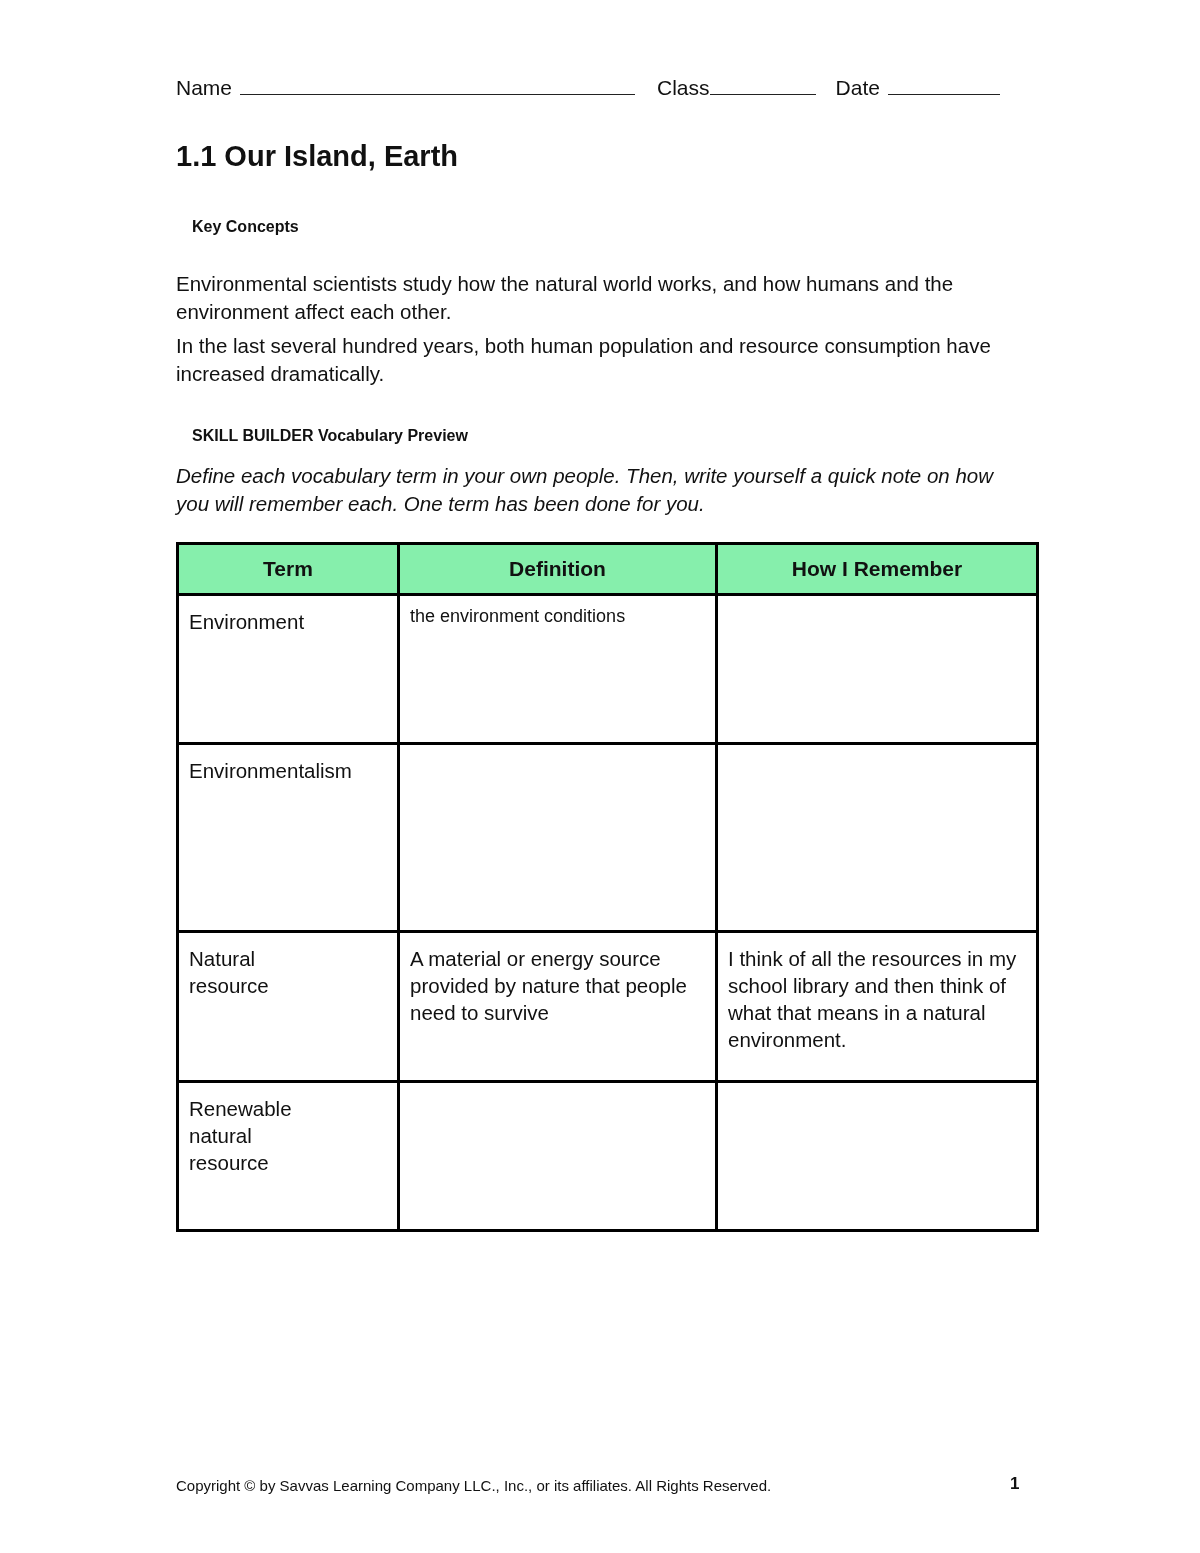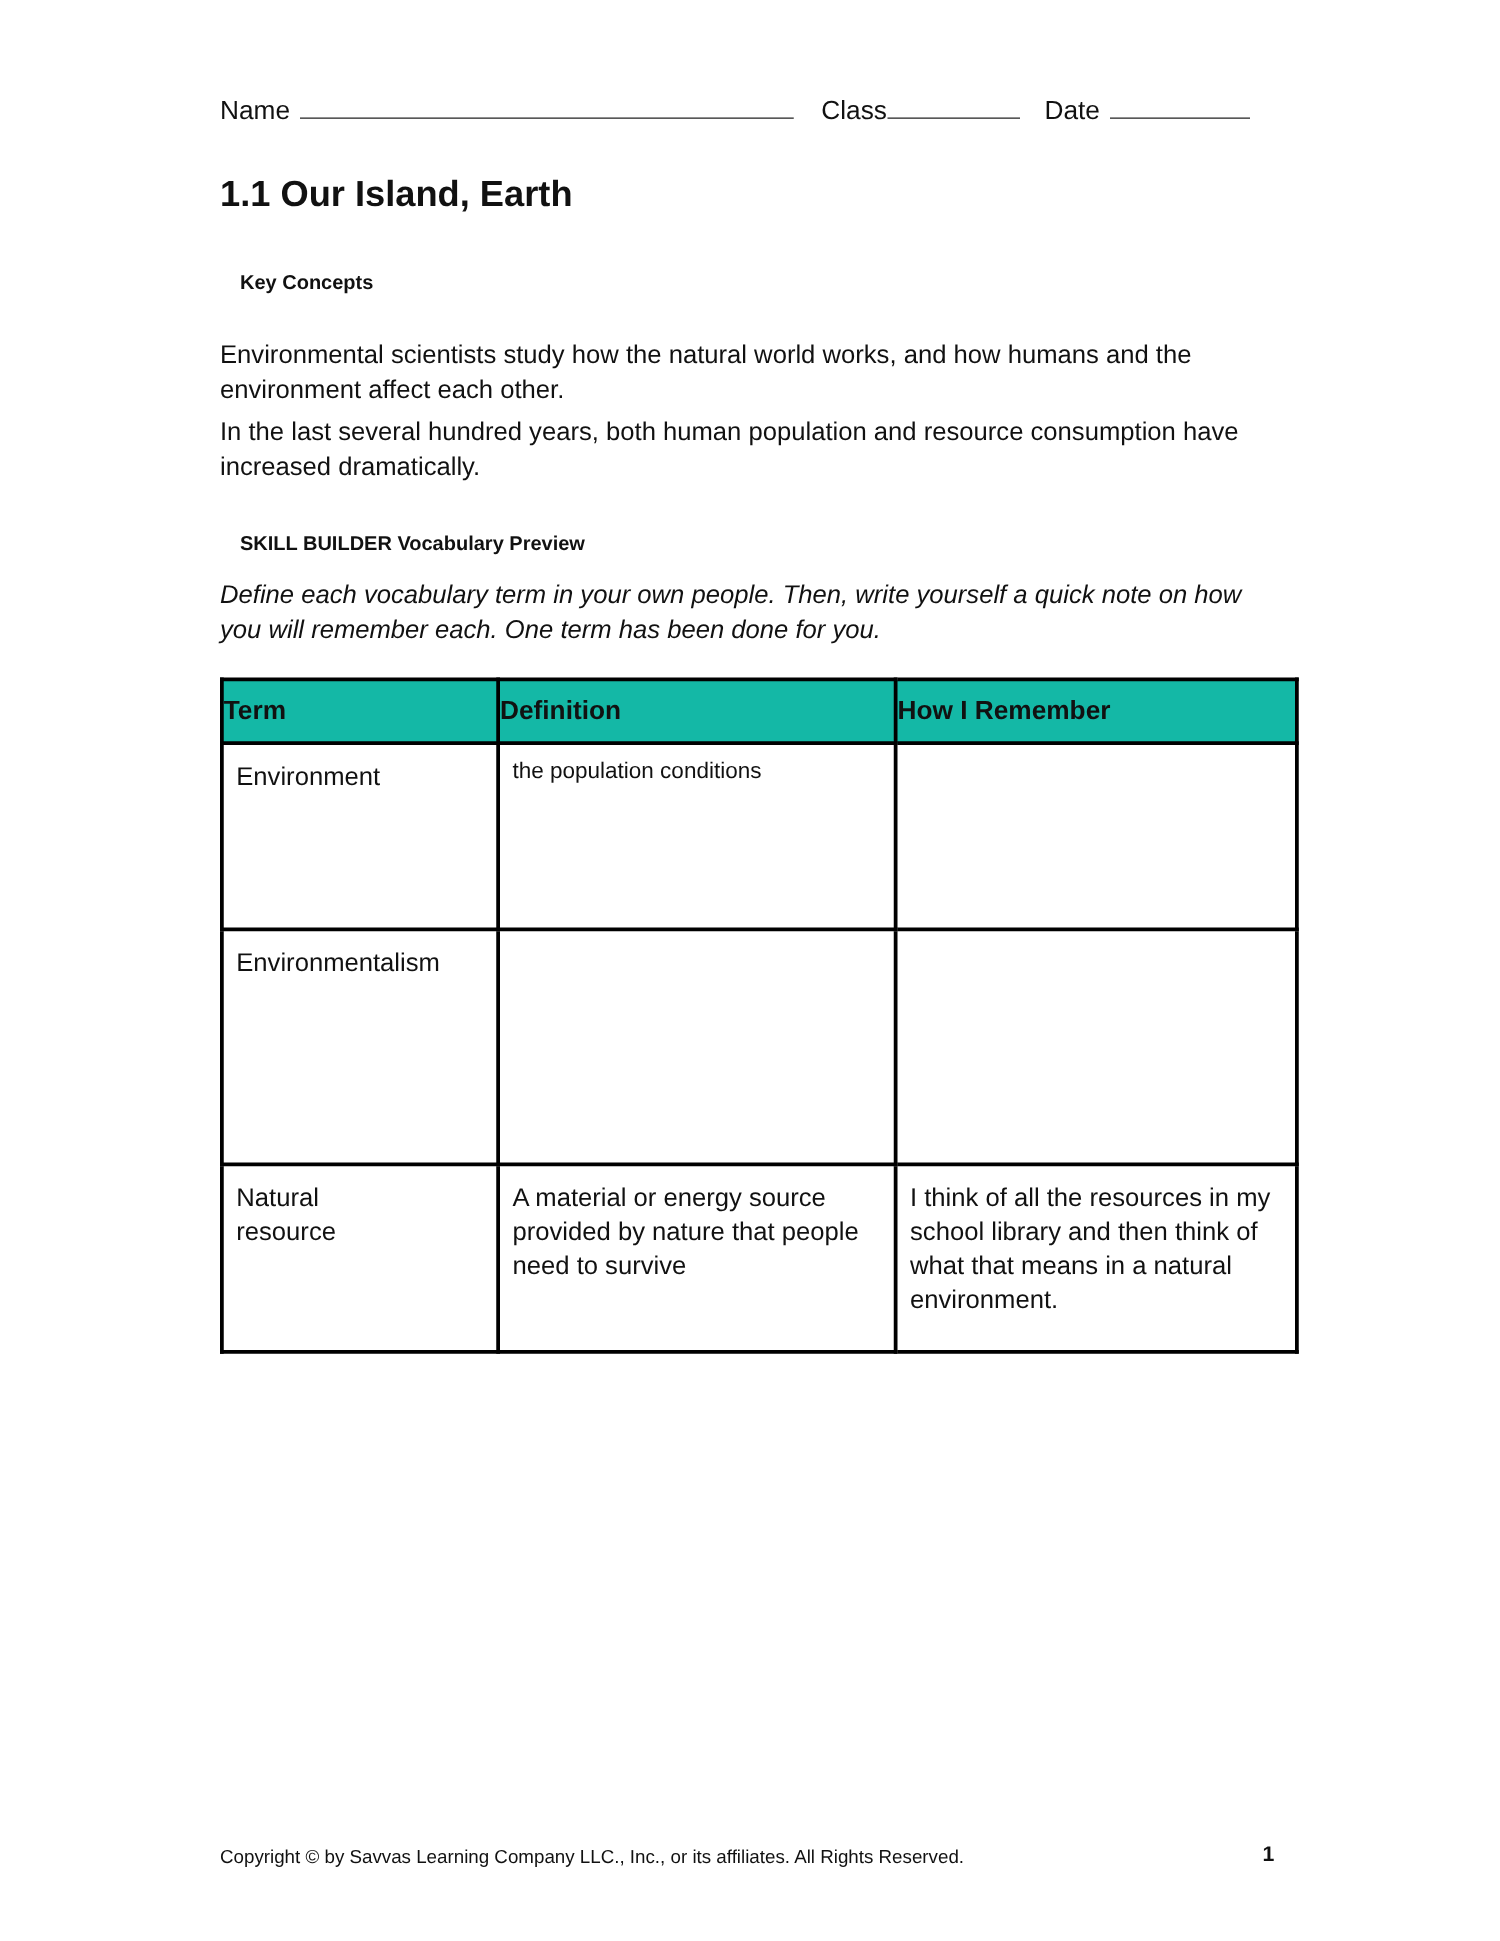--- a/index.html
+++ b/index.html
@@ -67,23 +67,24 @@
       table-layout: fixed;
       border: 3px solid #000;
     }
     table.vocab th, table.vocab td {
       border: 3px solid #000;
       vertical-align: top;
       text-align: left;
       padding: 0;
     }
     table.vocab th {
-      background: #14b8a6;
+      background: #86efac;
       height: 48px;
       vertical-align: middle;
+      text-align: center;
       font-size: 21px;
       font-weight: bold;
     }
     table.vocab td .cell {
       padding: 12px 10px 0 10px;
       font-size: 20.5px;
       line-height: 27px;
     }
     table.vocab td .cell.small {
       padding-top: 8px;
@@ -138,21 +139,21 @@
       <th>Definition</th>
       <th>How I Remember</th>
     </tr>
   </thead>
   <tbody>
     <tr style="height:149px;">
       <td>
           <div class="cell">Environment</div>
         </td>
       <td>
-          <div class="cell small">the population conditions</div>
+          <div class="cell small">the environment conditions</div>
         </td>
       <td>
           <div class="cell"></div>
         </td>
     </tr>
     <tr style="height:188px;">
       <td>
           <div class="cell">Environmentalism</div>
         </td>
       <td>
@@ -166,17 +167,28 @@
       <td>
           <div class="cell" style="width:110px;">Natural resource</div>
         </td>
       <td>
           <div class="cell">A material or energy source provided by nature that people need to survive</div>
         </td>
       <td>
           <div class="cell">I think of all the resources in my school library and then think of what that means in a natural environment.</div>
         </td>
     </tr>
+    <tr style="height:149px;">
+      <td>
+          <div class="cell" style="width:110px;">Renewable natural resource</div>
+        </td>
+      <td>
+          <div class="cell"></div>
+        </td>
+      <td>
+          <div class="cell"></div>
+        </td>
+    </tr>
   </tbody>
 </table>
 
 <div class="abs footer">Copyright © by Savvas Learning Company LLC., Inc., or its affiliates. All Rights Reserved.</div>
 <div class="abs page-num">1</div>
 
 </body></html>

